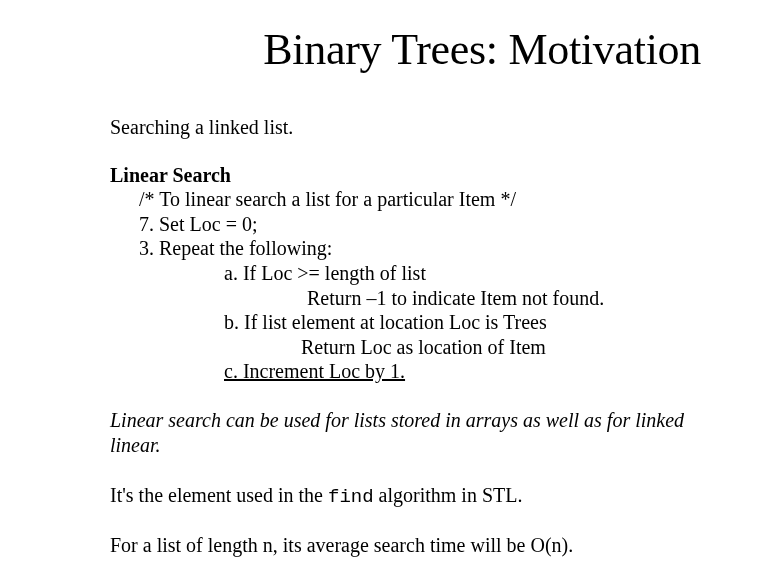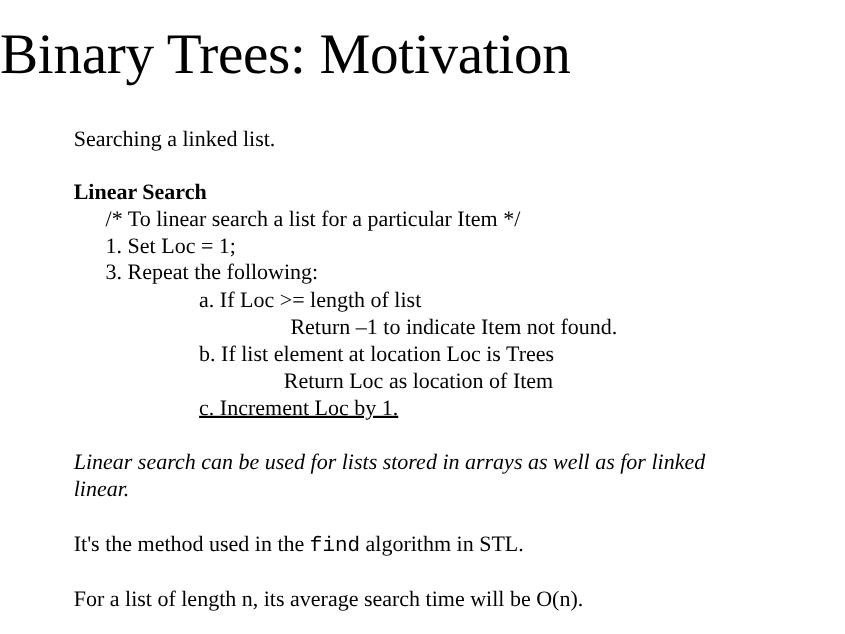--- a/index.html
+++ b/index.html
@@ -2,47 +2,47 @@
 <html><head>
 <meta charset="utf-8">
 <style>
   html, body { margin: 0; padding: 0; }
   body {
     width: 768px; height: 576px; background: #ffffff; overflow: hidden;
     font-family: "Liberation Serif", "DejaVu Serif", serif; color: #000;
     position: relative;
   }
   .title {
-    position: absolute; left: 0; top: 24px; width: 701px; text-align: left;
-    font-size: 52px; line-height: 52px; letter-spacing: -0.3px;
+    position: absolute; left: 0; top: 24px; width: 701px; text-align: right;
+    font-size: 44px; line-height: 52px; letter-spacing: -0.3px;
   }
   .line {
-    position: absolute; font-size: 20px; line-height: 24px; white-space: nowrap;
+    position: absolute; font-size: 20px; line-height: 24px; white-space: nowrap; margin-left: 43px;
   }
   .italic { font-style: italic; }
   .mono { font-family: "Liberation Mono", "DejaVu Sans Mono", monospace; font-size: 19px; }
   .bold { font-weight: normal; }
 </style>
 </head>
 <body>
 
 <div>
   <div class="title">Binary Trees: Motivation</div>
 
   <div class="line" style="left:67px; top:115px;">Searching a linked list.</div>
 
   <div class="line" style="left:67px; top:163px;font-weight:bold;">Linear Search</div>
   <div class="line" style="left:96px; top:187px;">/* To linear search a list for a particular Item */</div>
-  <div class="line" style="left:96px; top:212px;">1.  Set Loc = 1;</div>
+  <div class="line" style="left:96px; top:212px;">7.  Set Loc = 0;</div>
   <div class="line" style="left:96px; top:236px;">3.  Repeat the following:</div>
   <div class="line" style="left:181px; top:261px;">a.  If Loc &gt;= length of list</div>
   <div class="line" style="left:264px; top:286px;">Return –1 to indicate Item not found.</div>
   <div class="line" style="left:181px; top:310px;">b.  If list element at location Loc is Trees</div>
   <div class="line" style="left:258px; top:335px;">Return Loc as location of Item</div>
   <div class="line" style="left:181px; top:359px;text-decoration:underline;">c.  Increment Loc by 1.</div>
 
   <div class="line italic" style="left:67px; top:408px;">Linear search can be used for lists stored in arrays as well as for linked</div>
   <div class="line italic" style="left:67px; top:433px;">linear.</div>
 
-  <div class="line" style="left:67px; top:483px;"><span>It's the method used in the </span><span class="mono">find</span><span> algorithm in STL.</span></div>
+  <div class="line" style="left:67px; top:483px;"><span>It's the element used in the </span><span class="mono">find</span><span> algorithm in STL.</span></div>
 
   <div class="line" style="left:67px; top:533px;"><span>For a list of length n, its average search time will be </span><span class="bold">O(n)</span><span>.</span></div>
 </div>
 
 </body></html>

